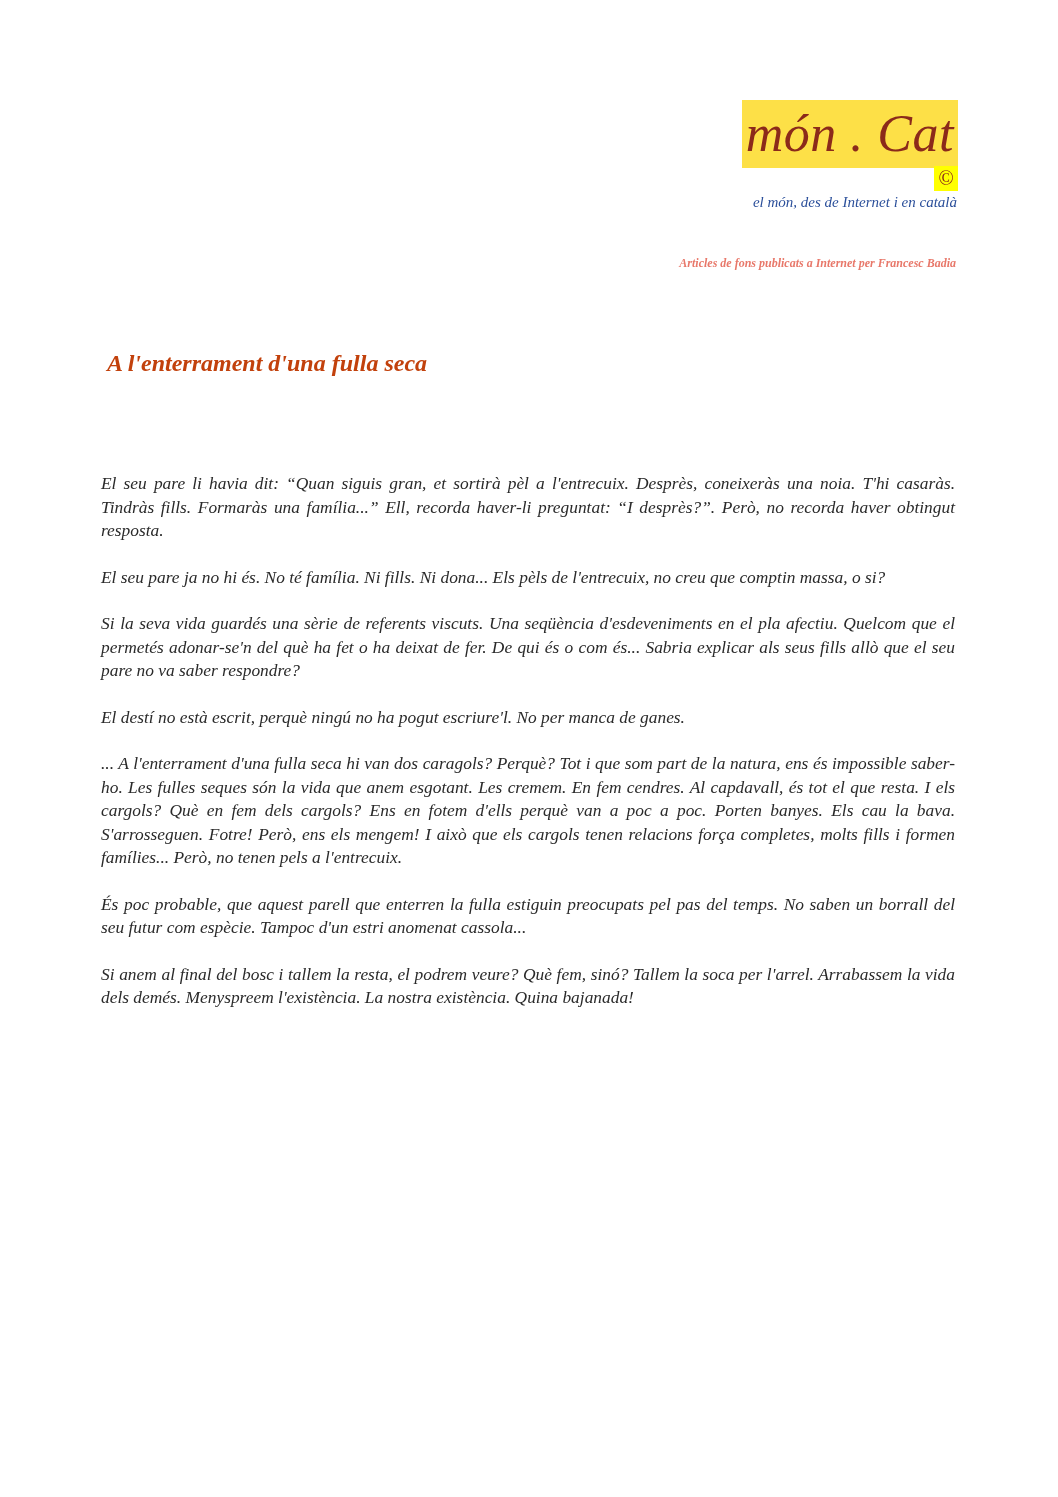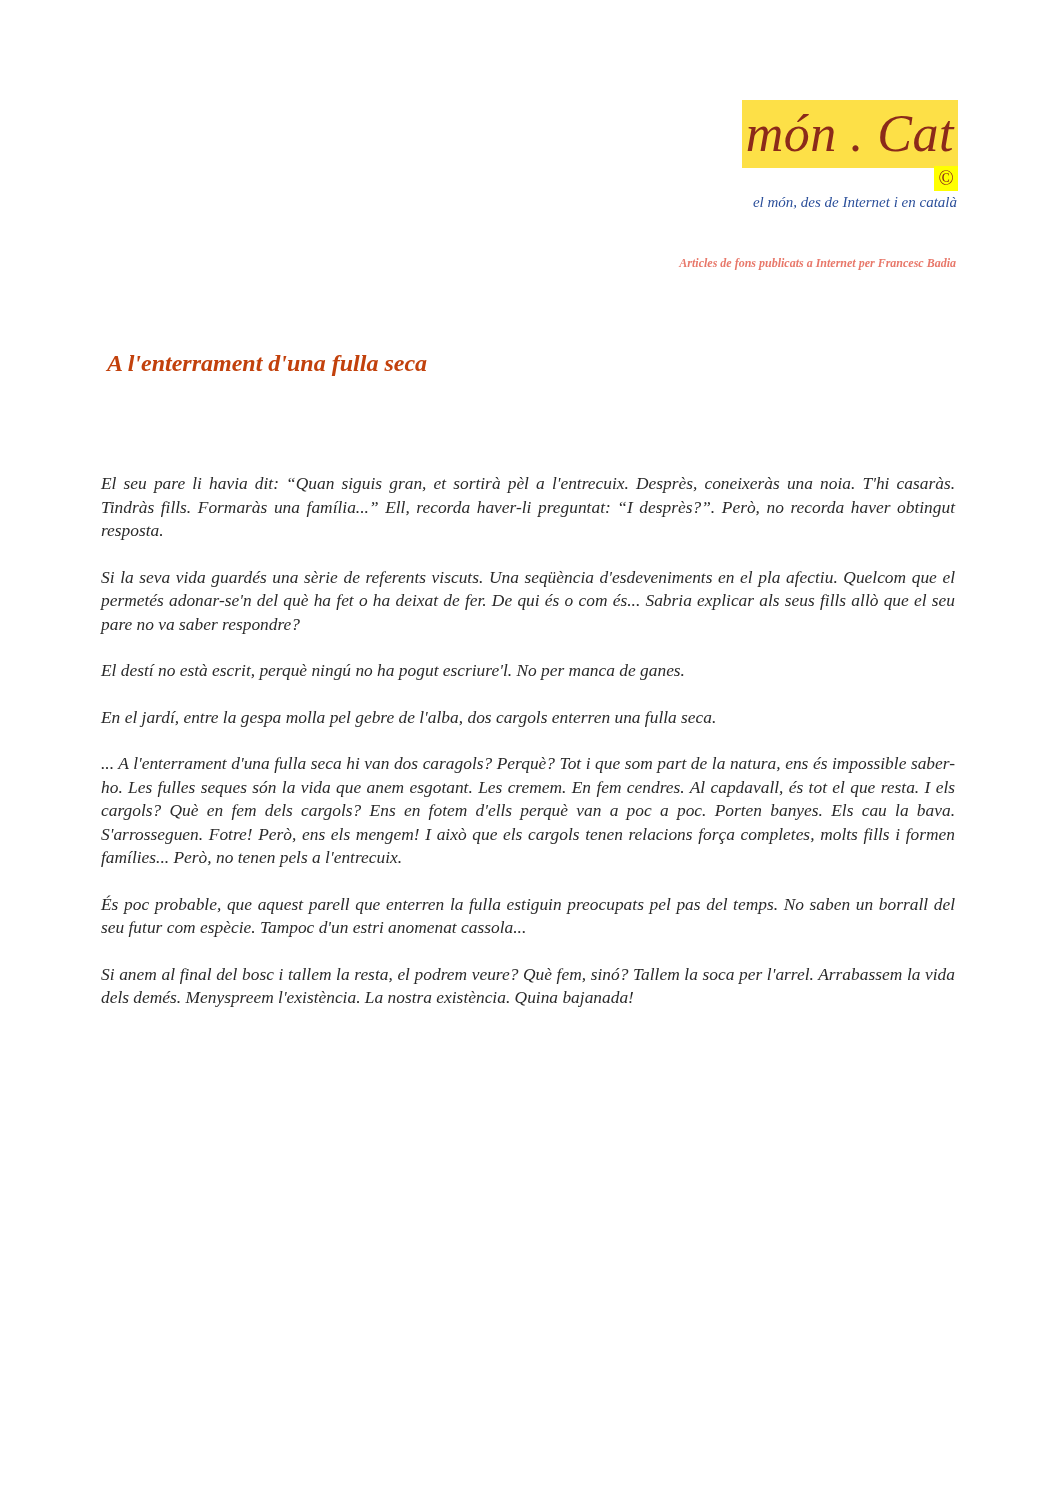--- a/index.html
+++ b/index.html
@@ -99,19 +99,19 @@
 <div class="tagline">el món, des de Internet i en català</div>
 
 <div class="byline">Articles de fons publicats a Internet per Francesc Badia</div>
 
 <h1 class="title">
   <span>A l'enterrament d'una fulla seca</span>
 </h1>
 
 <div class="article">
   <p>El seu pare li havia dit: “Quan siguis gran, et sortirà pèl a l'entrecuix. Desprès, coneixeràs una noia. T'hi casaràs. Tindràs fills. Formaràs una família...” Ell, recorda haver-li preguntat: “I desprès?”.  Però, no recorda haver obtingut resposta.</p>
+  <p>El seu pare ja no hi és. No té família. Ni fills. Ni dona... Els pèls de l'entrecuix, no creu que comptin massa, o si?</p>
   <p>Si la seva vida guardés una sèrie de referents viscuts. Una seqüència  d'esdeveniments en el pla afectiu. Quelcom que el permetés adonar-se'n del què ha fet o ha deixat de fer. De qui és o com és... Sabria explicar als seus fills allò que el seu pare no va saber respondre?</p>
   <p>El destí no està escrit, perquè ningú no ha pogut escriure'l. No per manca de ganes.</p>
-  <p>En el jardí, entre la gespa molla pel gebre de l'alba, dos cargols enterren una fulla seca.</p>
   <p>... A l'enterrament d'una fulla seca hi van dos caragols? Perquè? Tot i que som part de la natura, ens és impossible saber-ho. Les fulles seques són la vida que anem esgotant. Les cremem. En fem cendres. Al capdavall, és tot el que resta. I els cargols? Què en fem dels cargols? Ens en fotem d'ells perquè van a poc a poc. Porten banyes. Els cau la bava. S'arrosseguen. Fotre! Però, ens els mengem! I això que els cargols tenen relacions força completes, molts fills i formen famílies... Però, no tenen pels a l'entrecuix.</p>
   <p>És poc probable, que aquest parell que enterren la fulla estiguin preocupats pel pas del temps. No saben un borrall del seu futur com espècie. Tampoc d'un estri anomenat cassola...</p>
   <p>Si anem al final del bosc i tallem la resta, el podrem veure? Què fem, sinó? Tallem la soca per l'arrel. Arrabassem la vida dels demés. Menyspreem l'existència. La nostra existència. Quina bajanada!</p>
 </div>
 
 </body></html>

